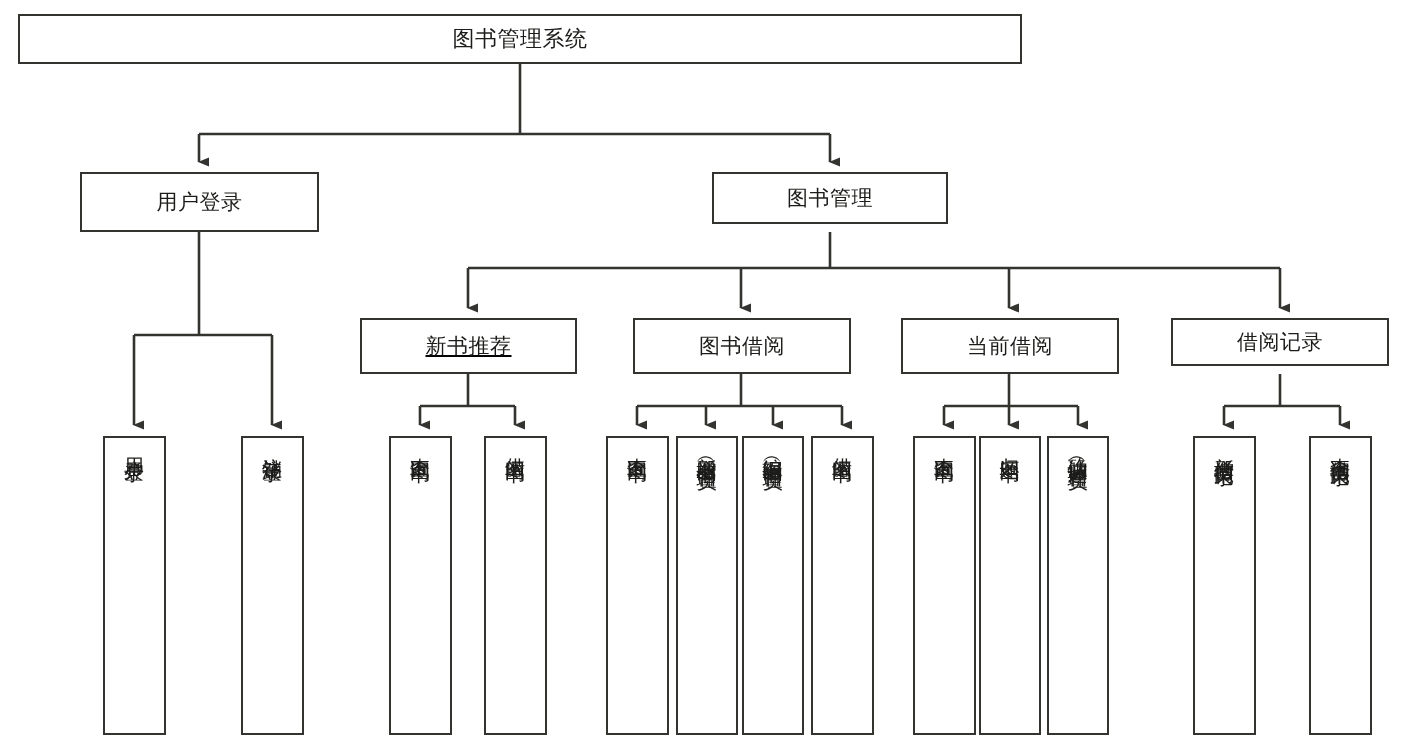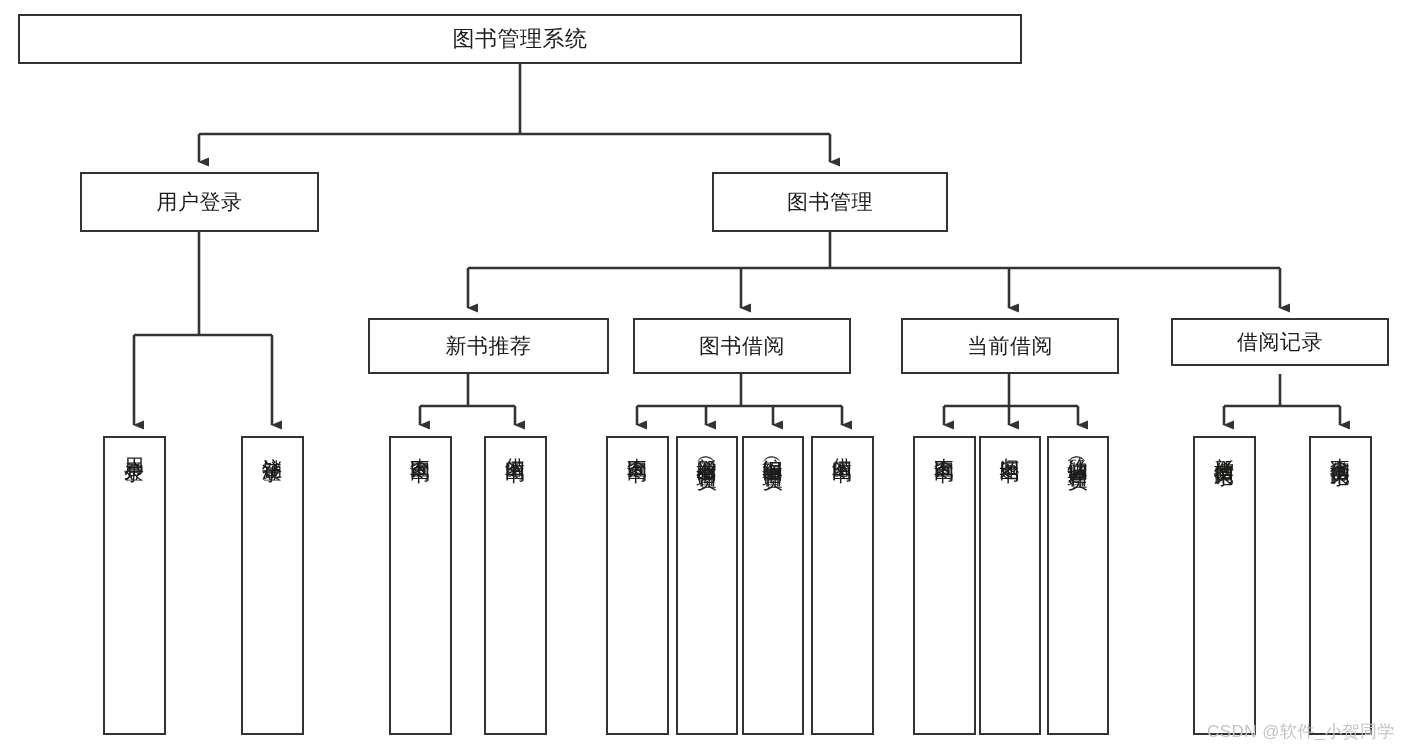--- a/index.html
+++ b/index.html
@@ -131,25 +131,25 @@
   </svg>
 
   <div class="node-box node-horizontal root-box" style="left:18px; top:14px; width:1004px; height:50px;">
     <span class="node-label">图书管理系统</span>
   </div>
 
   <div class="node-box node-horizontal" style="left:80px; top:172px; width:239px; height:60px;">
     <span class="node-label">用户登录</span>
   </div>
 
-  <div class="node-box node-horizontal" style="left:712px; top:172px; width:236px; height:60px;">
+  <div class="node-box node-horizontal" style="left:712px; top:172px; width:236px; height:52px;">
     <span class="node-label">图书管理</span>
   </div>
 
-  <div class="node-box node-horizontal" style="left:368px; top:318px; width:241px; height:56px;">
+  <div class="node-box node-horizontal" style="left:360px; top:318px; width:217px; height:56px;text-decoration:underline;">
     <span class="node-label">新书推荐</span>
   </div>
 
   <div class="node-box node-horizontal" style="left:901px; top:318px; width:218px; height:56px;">
     <span class="node-label">当前借阅</span>
   </div>
 
   <div class="node-box node-horizontal" style="left:633px; top:318px; width:218px; height:56px;">
     <span class="node-label">图书借阅</span>
   </div>
@@ -203,15 +203,14 @@
   </div>
 
   <div class="node-box node-vertical" style="left:1193px; top:436px; width:63px; height:299px;">
     <span class="node-label">新增借阅记录</span>
   </div>
 
   <div class="node-box node-vertical" style="left:1309px; top:436px; width:63px; height:299px;">
     <span class="node-label">查询借阅记录</span>
   </div>
 
-  <div class="watermark">CSDN @软件_小贺同学</div>
 
 </div>
 
 </body></html>

